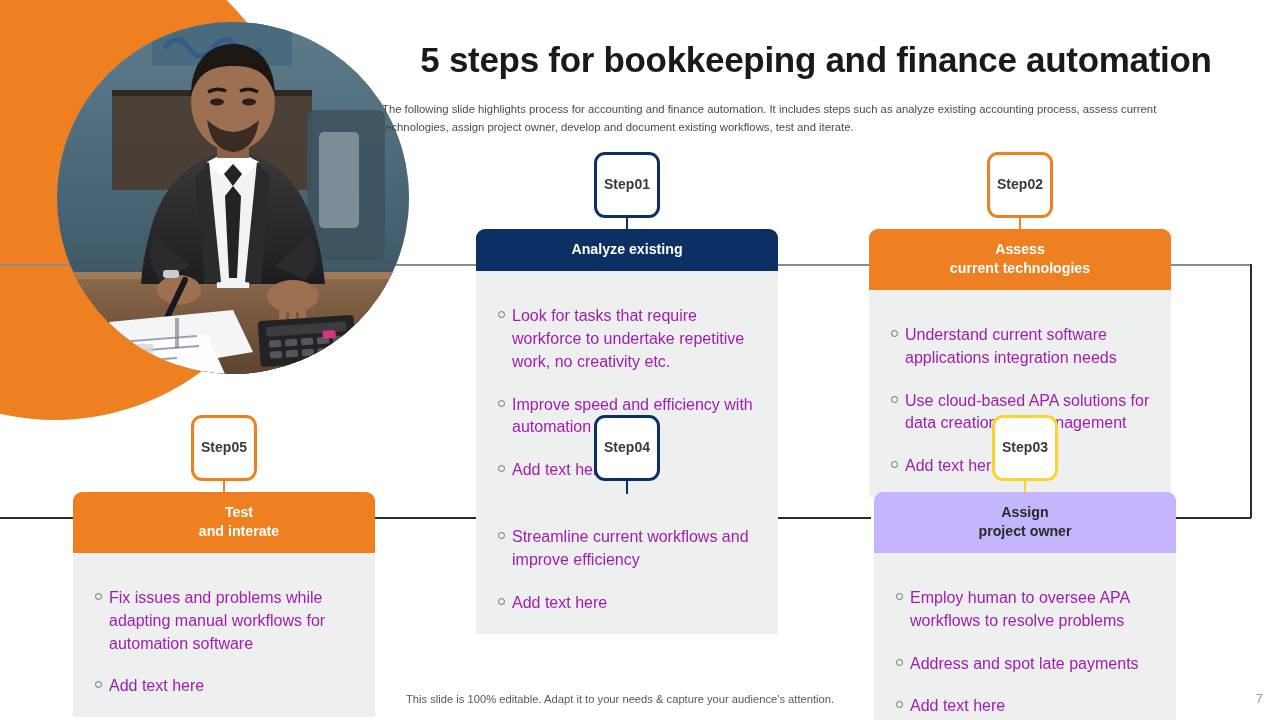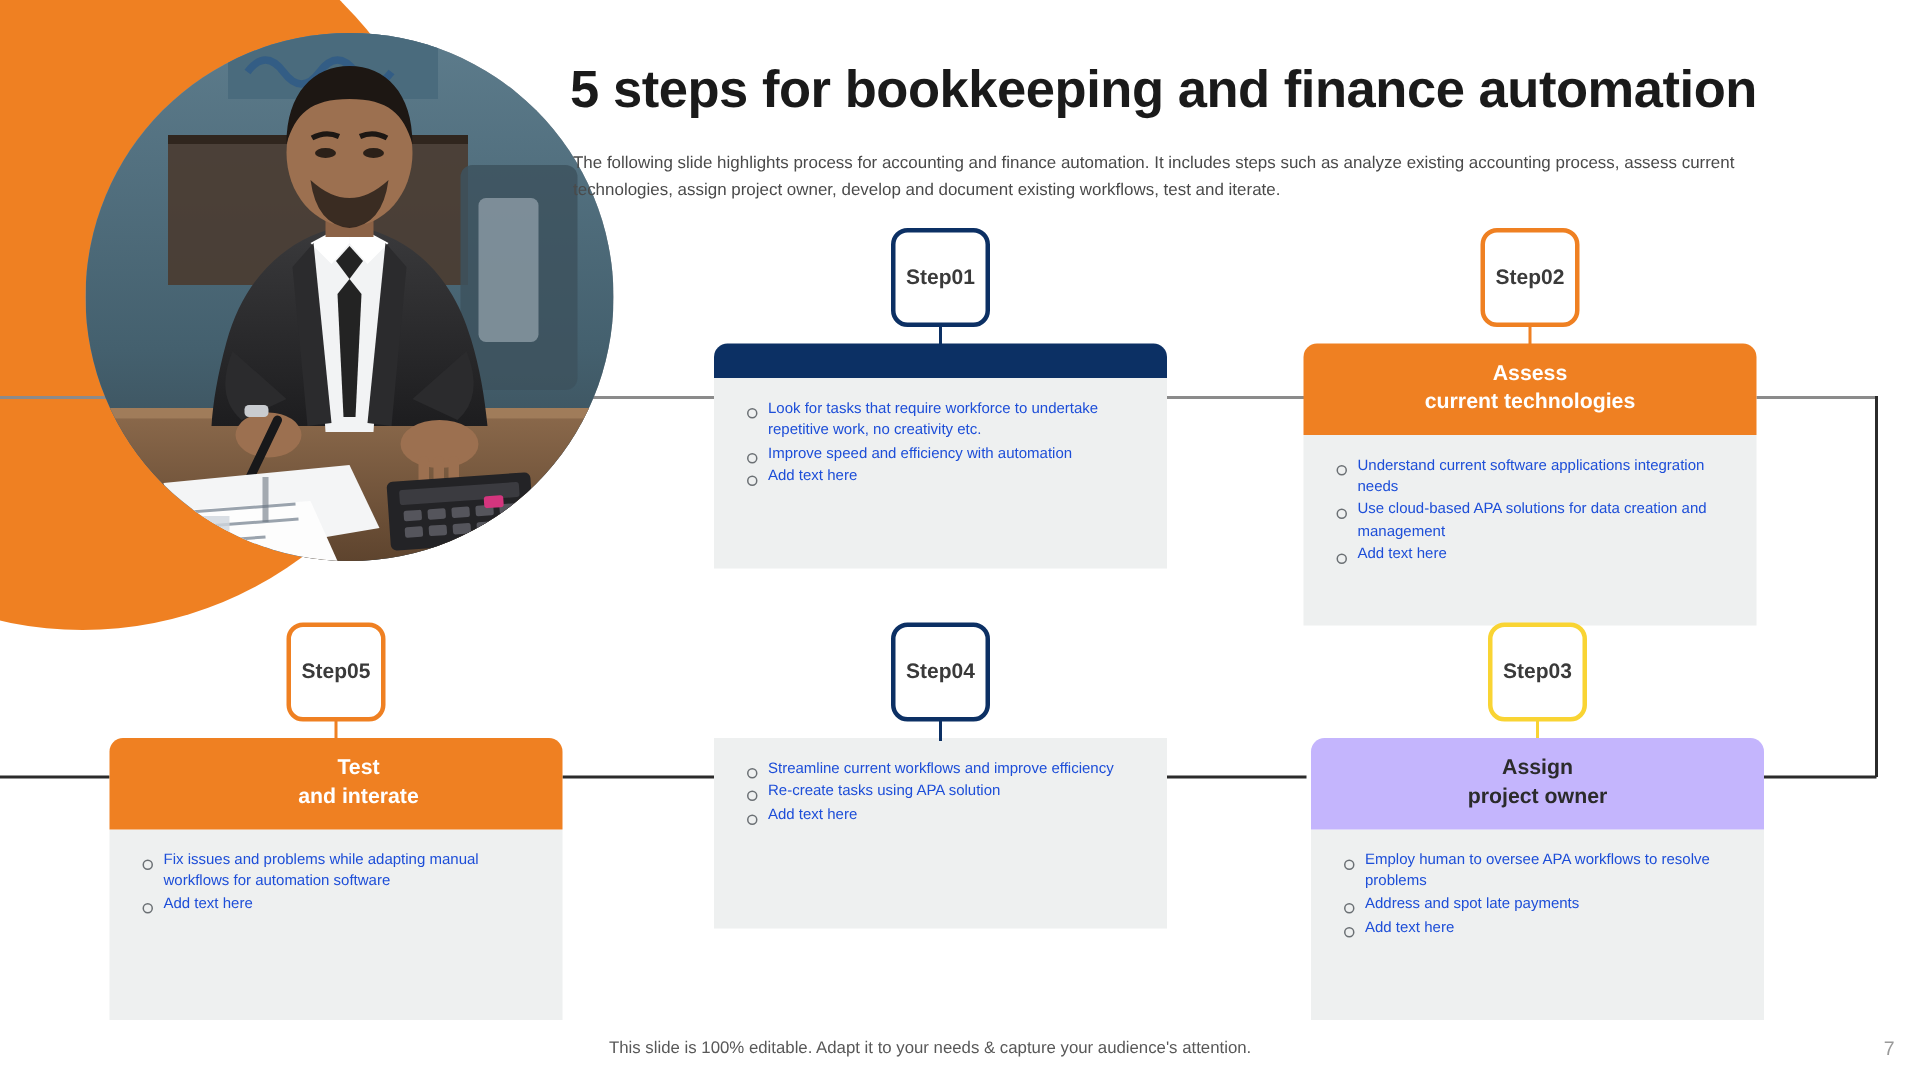--- a/index.html
+++ b/index.html
@@ -39,21 +39,21 @@
     z-index:3;
     background:#8a929a;
   }
   .photo-svg{ display:block; width:100%; height:100%; }
 
   
   .page-title{
     position:absolute;
     left:380px; top:40px;
     width:872px;
-    text-align:left;
+    text-align:center;
     font-size:35px;
     font-weight:bold;
     color:#1a1a1a;
     letter-spacing:-0.3px;
     line-height:1.15;
     z-index:6;
   }
   .page-subtitle{
     position:absolute;
     left:382px; top:101px;
@@ -121,24 +121,25 @@
     box-sizing:border-box;
     min-height:127px;
   }
   .card-body ul{
     margin:0;
     padding:0 0 0 26px;
     list-style:none;
   }
   .card-body li{
     position:relative;
-    font-size:10px;
-    color:#1d4ed8;
+    font-size:16px;
+    color:#a21caf;
     line-height:1.43;
     margin-bottom:1px;
+    margin-top:20px;
   }
   .card-body li::before{
     content:"";
     position:absolute;
     left:-14px; top:6px;
     width:5px; height:5px;
     border:1.1px solid #6b7074;
     border-radius:50%;
   }
 
@@ -282,20 +283,21 @@
   <div class="page-title">5 steps for bookkeeping and finance automation</div>
   <div class="page-subtitle">The following slide highlights process for accounting and finance automation. It includes steps such as analyze existing accounting process, assess current technologies, assign project owner, develop and document existing workflows, test and iterate.</div>
 
   <div class="card" style="left:476px; top:229px;">
     <div class="badge-stem" style="background:#0C3064;"></div>
     <div class="badge" style="border:3px solid #0C3064;">
       <span>Step</span>
       <span>01</span>
     </div>
     <div class="card-head" style="background:#0C3064; color:#ffffff;">
+      <div>Analyze existing</div>
     </div>
     <div class="card-body">
       <ul>
         <li>Look for tasks that require workforce to undertake repetitive work, no creativity etc.</li>
         <li>Improve speed and efficiency with automation</li>
         <li>Add text here</li>
       </ul>
     </div>
   </div>
 
@@ -339,21 +341,20 @@
 
   <div class="card" style="left:476px; top:492px;">
     <div class="badge-stem" style="background:#0C3064;"></div>
     <div class="badge" style="border:3px solid #0C3064;">
       <span>Step</span>
       <span>04</span>
     </div>
     <div class="card-body">
       <ul>
         <li>Streamline current workflows and improve efficiency</li>
-        <li>Re-create tasks using APA solution</li>
         <li>Add text here</li>
       </ul>
     </div>
   </div>
 
   <div class="card" style="left:73px; top:492px;">
     <div class="badge-stem" style="background:#EF8022;"></div>
     <div class="badge" style="border:3px solid #EF8022;">
       <span>Step</span>
       <span>05</span>

